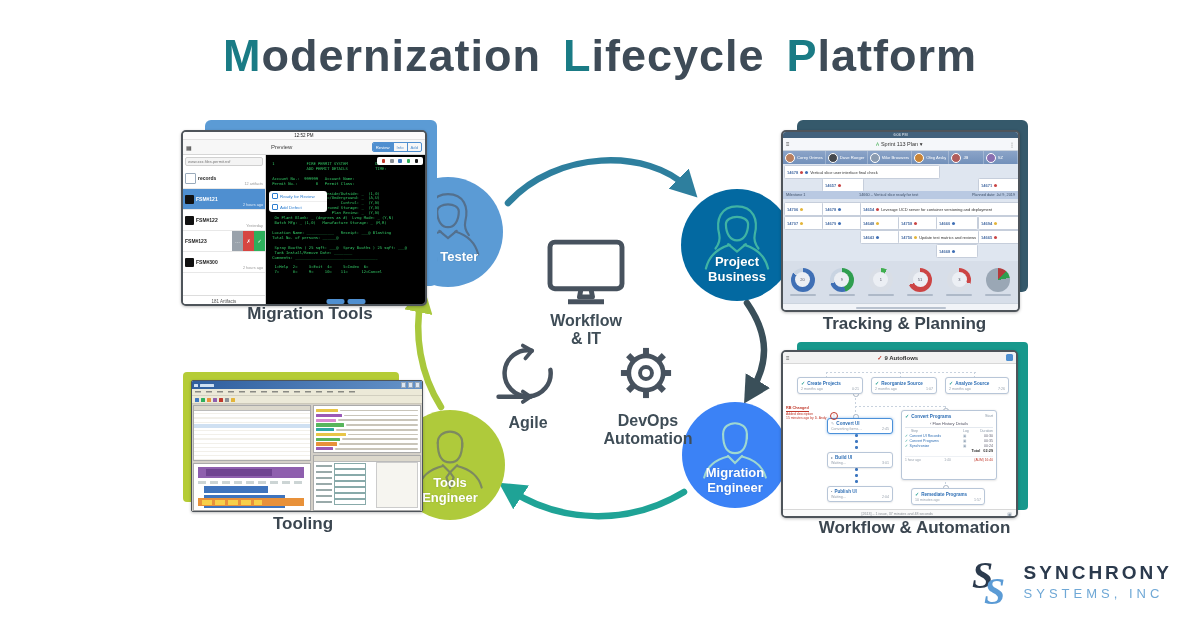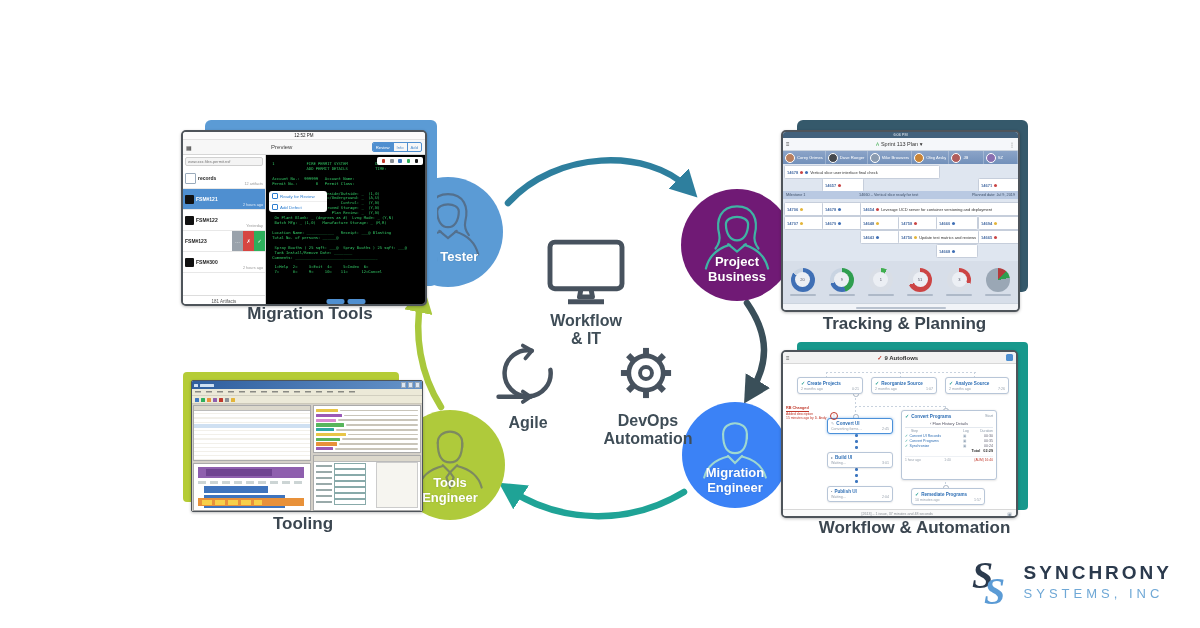--- a/index.html
+++ b/index.html
@@ -11,21 +11,21 @@
   .title .word{display:inline-block;margin:0 11px;}
   .title .accent{color:#1a7b85;}
   
   .arrows{position:absolute;inset:0;pointer-events:none;}
   
   .role{position:absolute;border-radius:50%;overflow:hidden;}
   .role svg{position:absolute;top:7px;left:50%;transform:translateX(-50%);}
   .role .rlabel{position:absolute;left:0;right:0;text-align:center;color:#fff;
                 font-weight:700;font-size:13px;line-height:1.15;text-shadow:0 0 2px rgba(0,0,0,.15);}
   #role-qa{left:393px;top:177px;width:110px;height:110px;background:#5b9bd5;}
-  #role-pm{left:681px;top:189px;width:112px;height:112px;background:#701a75;}
+  #role-pm{left:681px;top:189px;width:112px;height:112px;background:#0369a1;}
   #role-me{left:682px;top:402px;width:106px;height:106px;background:#3b82f6;}
   #role-te{left:395px;top:410px;width:110px;height:110px;background:#afca3b;}
   #role-qa .rlabel{bottom:22px;}
   #role-pm .rlabel{bottom:16px;}
   #role-me .rlabel{bottom:12px;}
   #role-te .rlabel{bottom:14px;}
   
   .cicon{position:absolute;}
   .clabel{position:absolute;text-align:center;font-weight:700;font-size:16px;
           line-height:1.12;color:#3f4d57;}
@@ -186,20 +186,23 @@
   
   .logo{position:absolute;right:28px;bottom:22px;display:flex;align-items:center;gap:8px;}
   .logo-text .l1{font-size:19px;font-weight:700;letter-spacing:3px;color:#2b3a4d;}
   .logo-text .l2{font-size:13px;letter-spacing:4px;color:#6fa8d6;margin-top:2px;}
 </style>
 </head>
 <body>
 
 <div class="stage">
 
+  <div class="title">
+    <span class="word"><span class="accent">M</span><span>odernization</span></span><span class="word"><span class="accent">L</span><span>ifecycle</span></span><span class="word"><span class="accent">P</span><span>latform</span></span>
+  </div>
 
   <svg class="arrows" width="1200" height="628">
     <defs>
       <marker id="m-blue" viewBox="0 0 6 6" markerWidth="4.4" markerHeight="4.4" refX="2.8" refY="3" orient="auto">
           <path d="M0 0 L5.6 3 L0 6 Z" fill="#2e7f9e"></path>
         </marker>
       <marker id="m-dark" viewBox="0 0 6 6" markerWidth="4.4" markerHeight="4.4" refX="2.8" refY="3" orient="auto">
           <path d="M0 0 L5.6 3 L0 6 Z" fill="#3a4f59"></path>
         </marker>
       <marker id="m-teal" viewBox="0 0 6 6" markerWidth="4.4" markerHeight="4.4" refX="2.8" refY="3" orient="auto">

